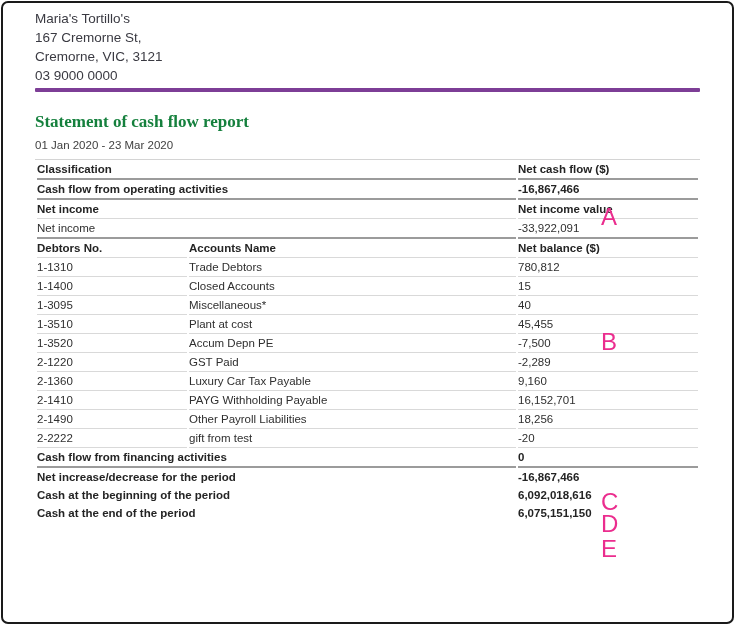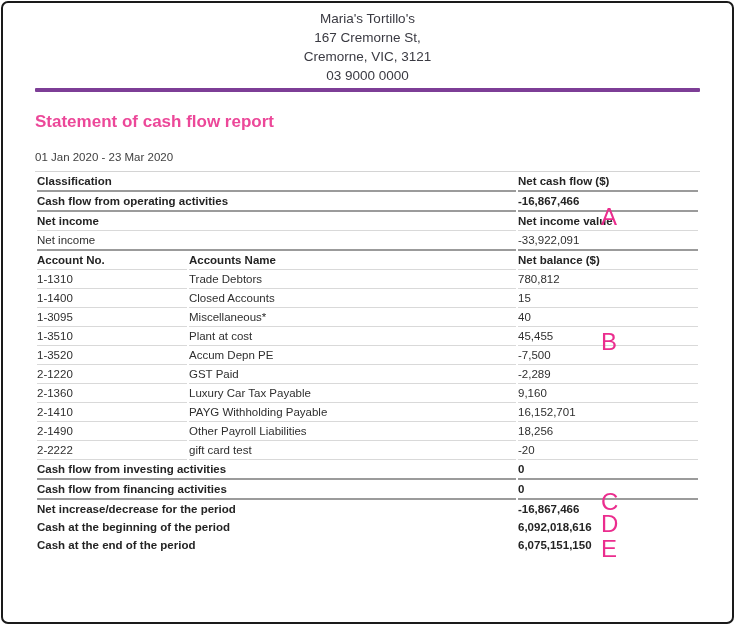--- a/index.html
+++ b/index.html
@@ -6,25 +6,25 @@
   body{
     width:735px;height:625px;position:relative;background:#ffffff;
     font-family:"Liberation Sans", sans-serif;overflow:hidden;
   }
   .frame{
     position:absolute;inset:1px;border:2px solid #1a1a1a;border-radius:7px;
     pointer-events:none;z-index:5;
   }
   .page{position:absolute;inset:0;padding:0 35px;box-sizing:border-box;}
 
-  .letterhead{margin-top:9px;text-align:center;font-size:13.5px;line-height:19px;color:#3a3a42;}
+  .letterhead{margin-top:9px;text-align:left;font-size:13.5px;line-height:19px;color:#3a3a42;}
   .divider{height:4px;background:#7d3e96;margin-top:3px;border-radius:1px;}
 
-  .title{margin:20px 0 0 0;font-size:17px;line-height:20px;font-weight:bold;color:#ec4899;}
-  .daterange{margin-top:18px;font-size:11.5px;line-height:14px;color:#3f3f3f;}
+  .title{margin:20px 0 0 0;font-size:17px;line-height:20px;font-weight:bold;color:#15803d;font-family:Liberation Serif, serif;}
+  .daterange{margin-top:6px;font-size:11.5px;line-height:14px;color:#3f3f3f;}
 
   table.cf{
     width:100%;margin-top:7px;border-collapse:separate;border-spacing:2px 0;
     font-size:11.5px;color:#2f2f2f;border-top:1px solid #d4d4d4;
   }
   table.cf td{padding:0;line-height:18px;vertical-align:middle;white-space:nowrap;}
   td.lbl-section{padding-left:7px;}
   td.lbl-sub{padding-left:24px;}
   td.val{text-align:left;}
   .b{font-weight:bold;color:#242424;}
@@ -77,21 +77,21 @@
       </tr>
       <tr class="sep-light">
         <td class="lbl-sub b" colspan="2">Net income</td>
         <td class="val b">Net income value</td>
       </tr>
       <tr class="sep-dark">
         <td class="lbl-sub" colspan="2">Net income</td>
         <td class="val">-33,922,091</td>
       </tr>
       <tr class="sep-light">
-        <td class="lbl-sub b">Account No.</td>
+        <td class="lbl-sub b">Debtors No.</td>
         <td class="b">Accounts Name</td>
         <td class="val b">Net balance ($)</td>
       </tr>
 
       <tr class="sep-light">
         <td class="lbl-sub">1-1310</td>
         <td>Trade Debtors</td>
         <td class="val">780,812</td>
       </tr>
       <tr class="sep-light">
@@ -129,28 +129,24 @@
         <td>PAYG Withholding Payable</td>
         <td class="val">16,152,701</td>
       </tr>
       <tr class="sep-light">
         <td class="lbl-sub">2-1490</td>
         <td>Other Payroll Liabilities</td>
         <td class="val">18,256</td>
       </tr>
       <tr class="sep-light">
         <td class="lbl-sub">2-2222</td>
-        <td>gift card test</td>
+        <td>gift from test</td>
         <td class="val">-20</td>
       </tr>
 
-      <tr class="sep-dark">
-        <td class="lbl-section b" colspan="2">Cash flow from investing activities</td>
-        <td class="val b">0</td>
-      </tr>
       <tr class="sep-dark">
         <td class="lbl-section b" colspan="2">Cash flow from financing activities</td>
         <td class="val b">0</td>
       </tr>
       <tr>
         <td class="lbl-section b" colspan="2">Net increase/decrease for the period</td>
         <td class="val b">-16,867,466</td>
       </tr>
       <tr>
         <td class="lbl-section b" colspan="2">Cash at the beginning of the period</td>

